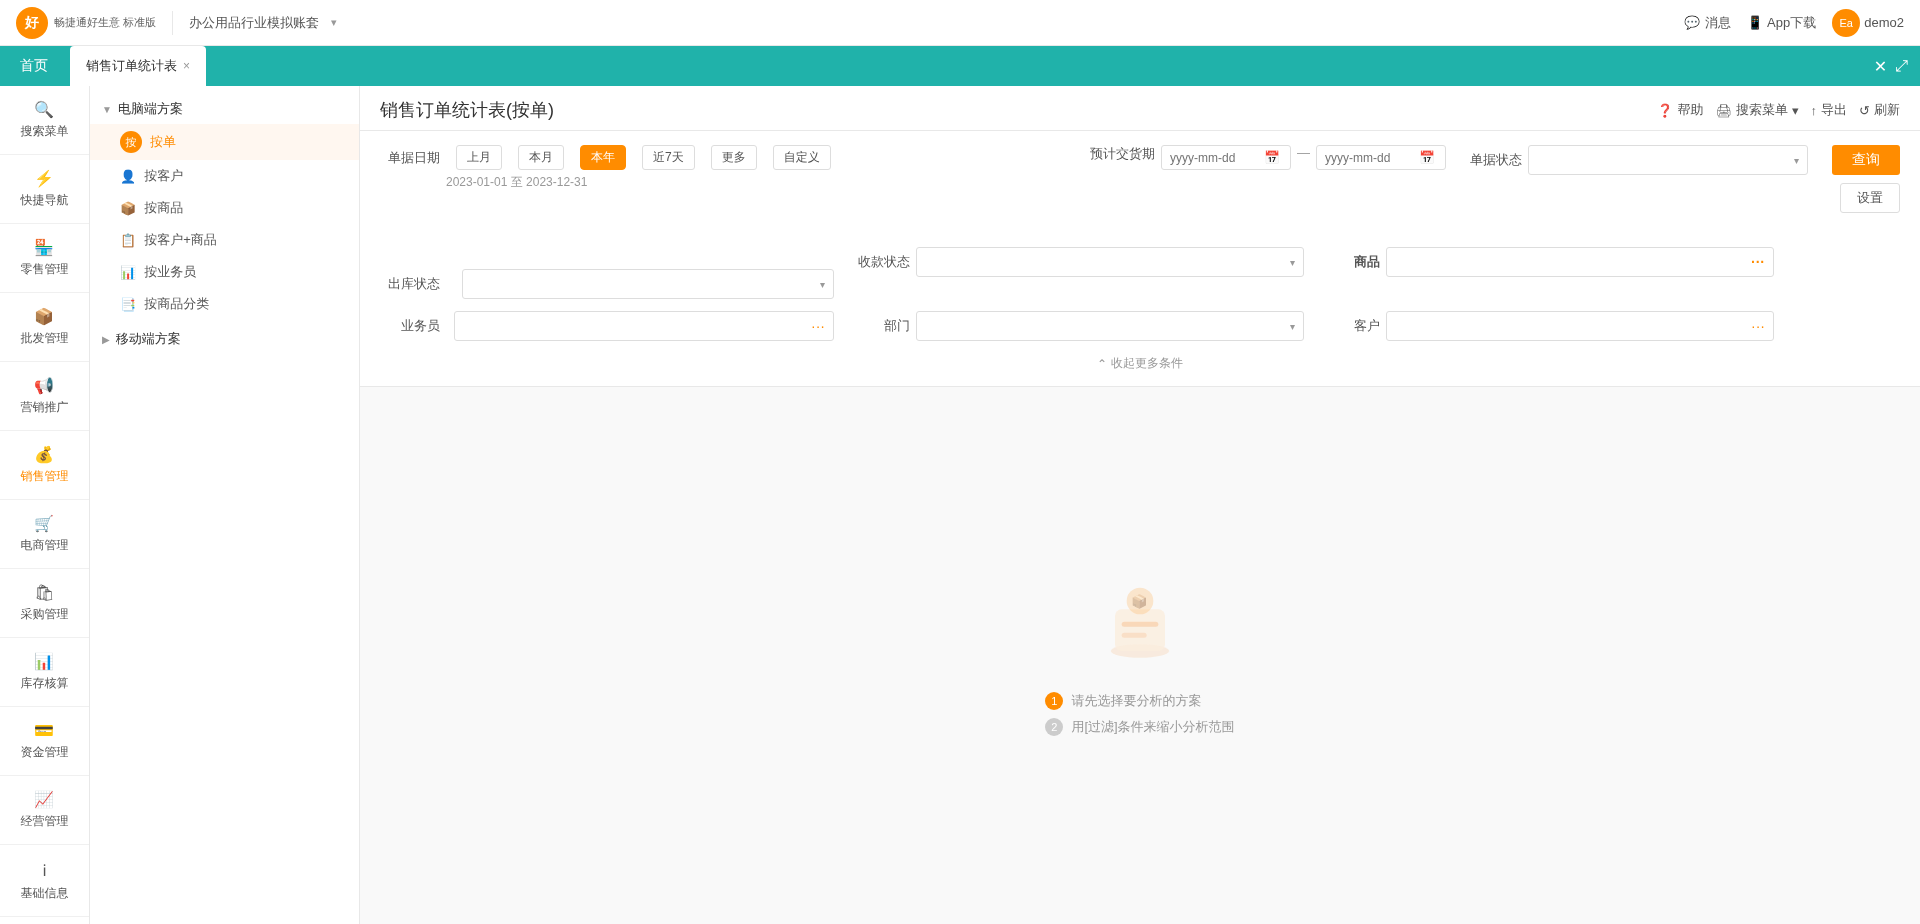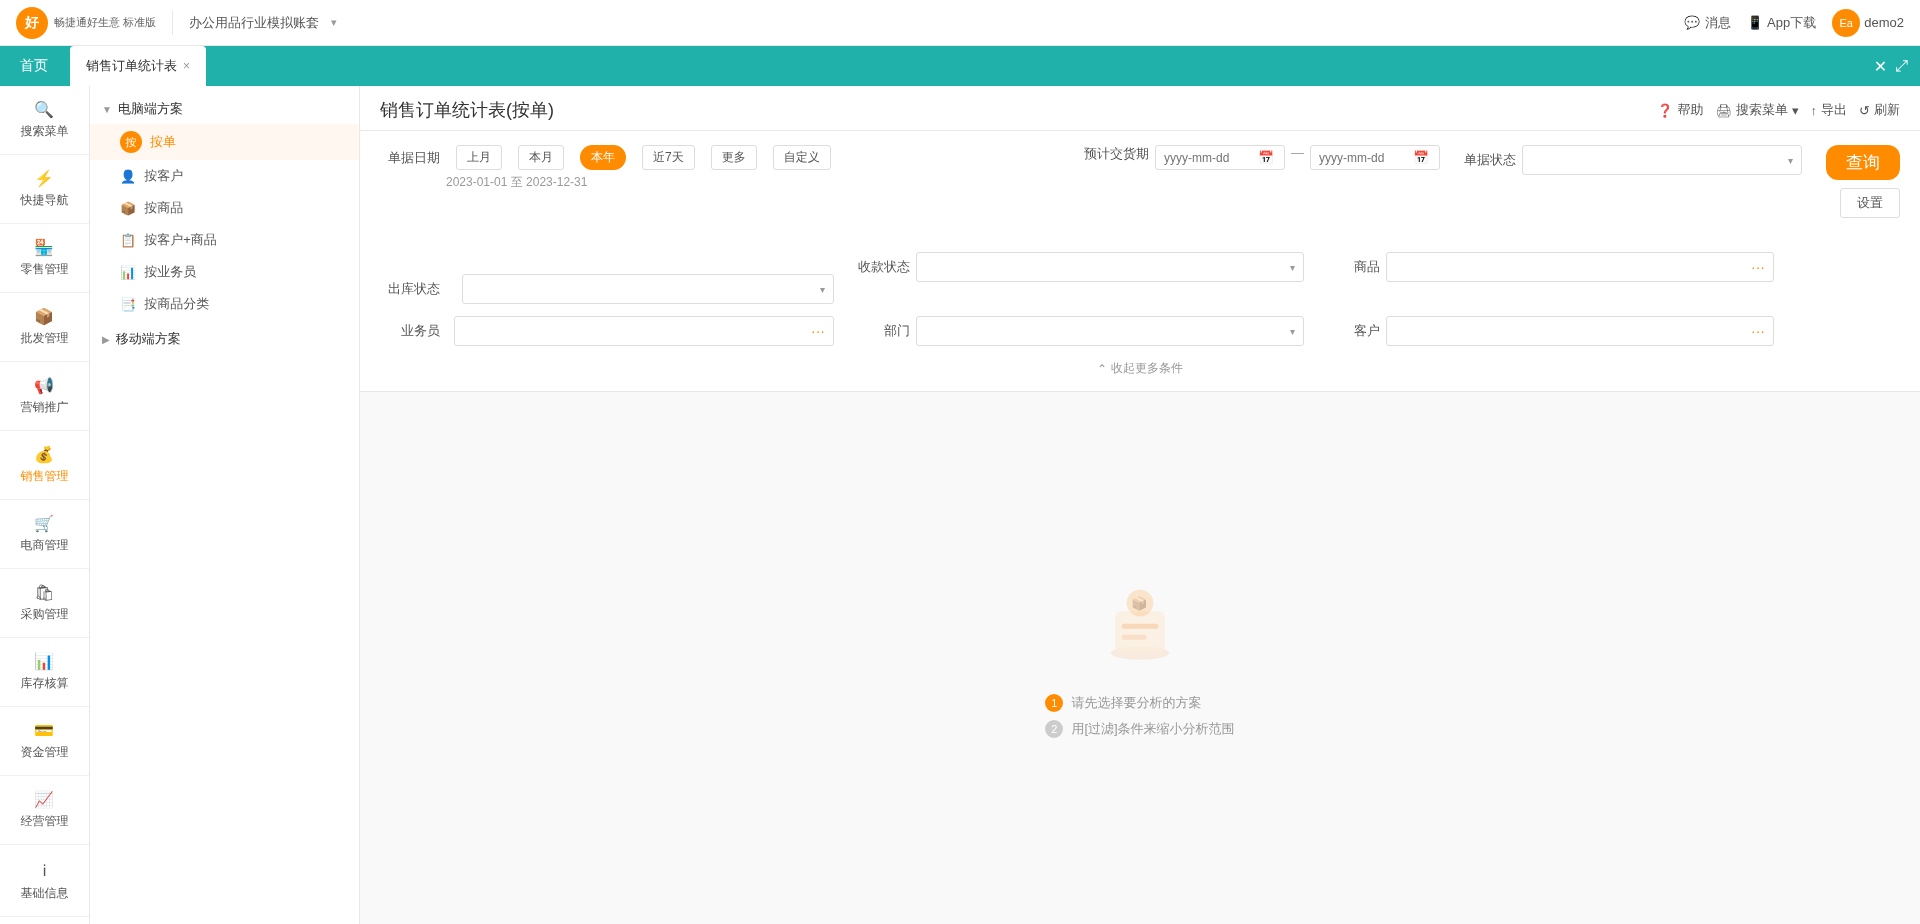--- a/index.html
+++ b/index.html
@@ -61,33 +61,33 @@
     
     .page-header { background: #fff; padding: 12px 20px 8px; border-bottom: 1px solid #e8e8e8; display: flex; align-items: center; justify-content: space-between; flex-shrink: 0; }
     .page-title { font-size: 18px; font-weight: 500; color: #333; }
     .page-header-actions { display: flex; align-items: center; gap: 12px; }
     .header-action { display: flex; align-items: center; gap: 4px; color: #555; font-size: 13px; cursor: pointer; }
 
     
     .filter-area { background: #fff; padding: 14px 20px; border-bottom: 1px solid #e8e8e8; flex-shrink: 0; }
     .filter-label { font-size: 13px; color: #555; white-space: nowrap; min-width: 60px; text-align: right; }
     .date-btn { padding: 3px 10px; border: 1px solid #ddd; border-radius: 3px; background: #fff; font-size: 12px; color: #555; cursor: pointer; }
-    .date-btn.active { background: #ff8c00; color: white; border-color: #ff8c00; border-radius: 12px; }
+    .date-btn.active { background: #ff8c00; color: white; border-color: #ff8c00; border-radius: 4px; }
     .date-range-text { font-size: 12px; color: #999; }
     .filter-dots { color: #ff8c00; font-size: 14px; cursor: pointer; }
     .date-input-wrapper { display: flex; align-items: center; border: 1px solid #ddd; border-radius: 3px; padding: 4px 8px; background: #fff; min-width: 130px; }
     .date-input-wrapper input { border: none; outline: none; font-size: 12px; color: #999; width: 100%; background: transparent; }
     .cal-icon { color: #ff8c00; font-size: 13px; margin-left: 4px; }
     .date-separator { color: #999; font-size: 13px; }
     .field-select { border: 1px solid #ddd; border-radius: 3px; padding: 5px 8px; font-size: 12px; color: #555; background: #fff; min-width: 200px; display: flex; align-items: center; justify-content: space-between; cursor: pointer; height: 30px; }
     .field-select-wide { min-width: 280px; }
     .select-arrow { color: #999; font-size: 10px; }
 
     
-    .query-btn { background: #ff8c00; color: white; border: none; border-radius: 12px; padding: 6px 20px; font-size: 17px; cursor: pointer; }
+    .query-btn { background: #ff8c00; color: white; border: none; border-radius: 3px; padding: 6px 20px; font-size: 14px; cursor: pointer; }
     .setting-btn { background: #fff; color: #555; border: 1px solid #ddd; border-radius: 3px; padding: 5px 16px; font-size: 13px; cursor: pointer; margin-top: 4px; }
     .collapse-text { font-size: 12px; color: #999; display: flex; align-items: center; gap: 4px; }
 
     
     .data-area { flex: 1; display: flex; align-items: center; justify-content: center; background: #f9f9f9; }
     .empty-state { display: flex; flex-direction: column; align-items: center; gap: 16px; }
     .empty-icon { width: 100px; height: 100px; opacity: 0.6; }
     .empty-tips { display: flex; flex-direction: column; gap: 8px; }
     .empty-tip { display: flex; align-items: center; gap: 8px; font-size: 13px; color: #999; }
     .tip-num { width: 18px; height: 18px; border-radius: 50%; display: flex; align-items: center; justify-content: center; font-size: 11px; color: white; flex-shrink: 0; }
@@ -327,21 +327,21 @@
               <span class="select-arrow">▾</span>
             </div>
           </div>
           <div style="display:flex; align-items:center; gap:6px; flex:1;">
             <span class="filter-label">收款状态</span>
             <div class="field-select" style="flex:1;">
               <span></span>
               <span class="select-arrow">▾</span>
             </div>
           </div>
-          <div style="display:flex; align-items:center; gap:6px; flex:1;">
+          <div style="display:flex; align-items:center; gap:6px; flex:1;font-weight:bold;">
             <span class="filter-label">商品</span>
             <div class="field-select" style="flex:1;">
               <span></span>
               <span class="filter-dots">···</span>
             </div>
           </div>
           <div style="width:110px;"></div>
         </div>
 
         <div style="display:flex; align-items:center; gap:16px; margin-top:12px;">

